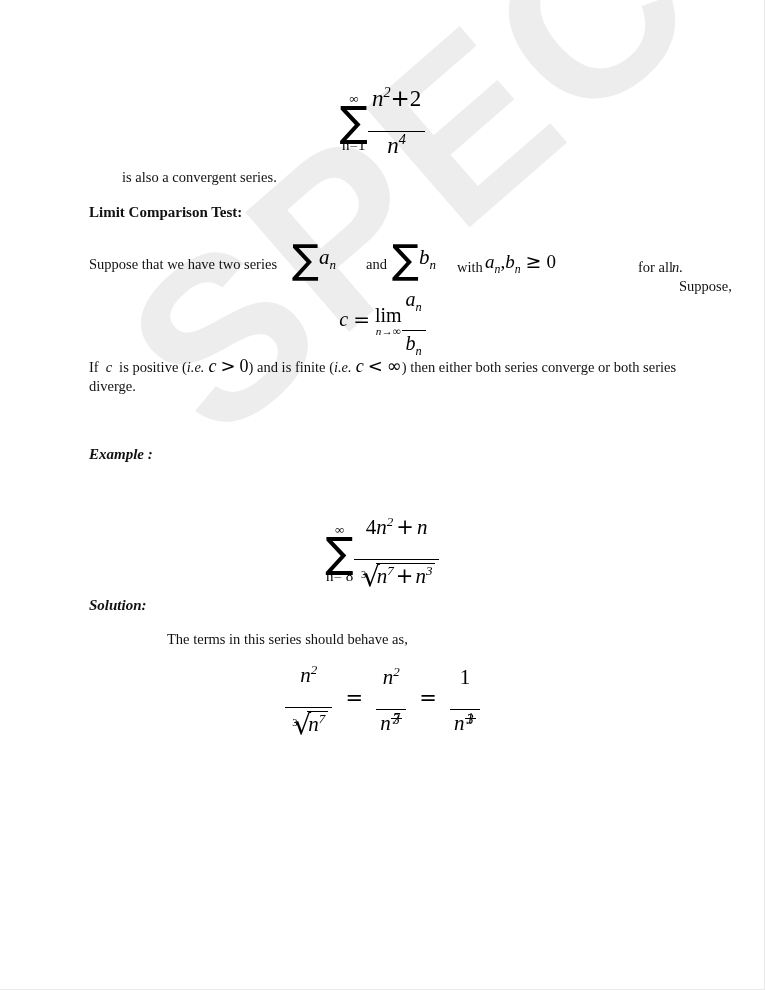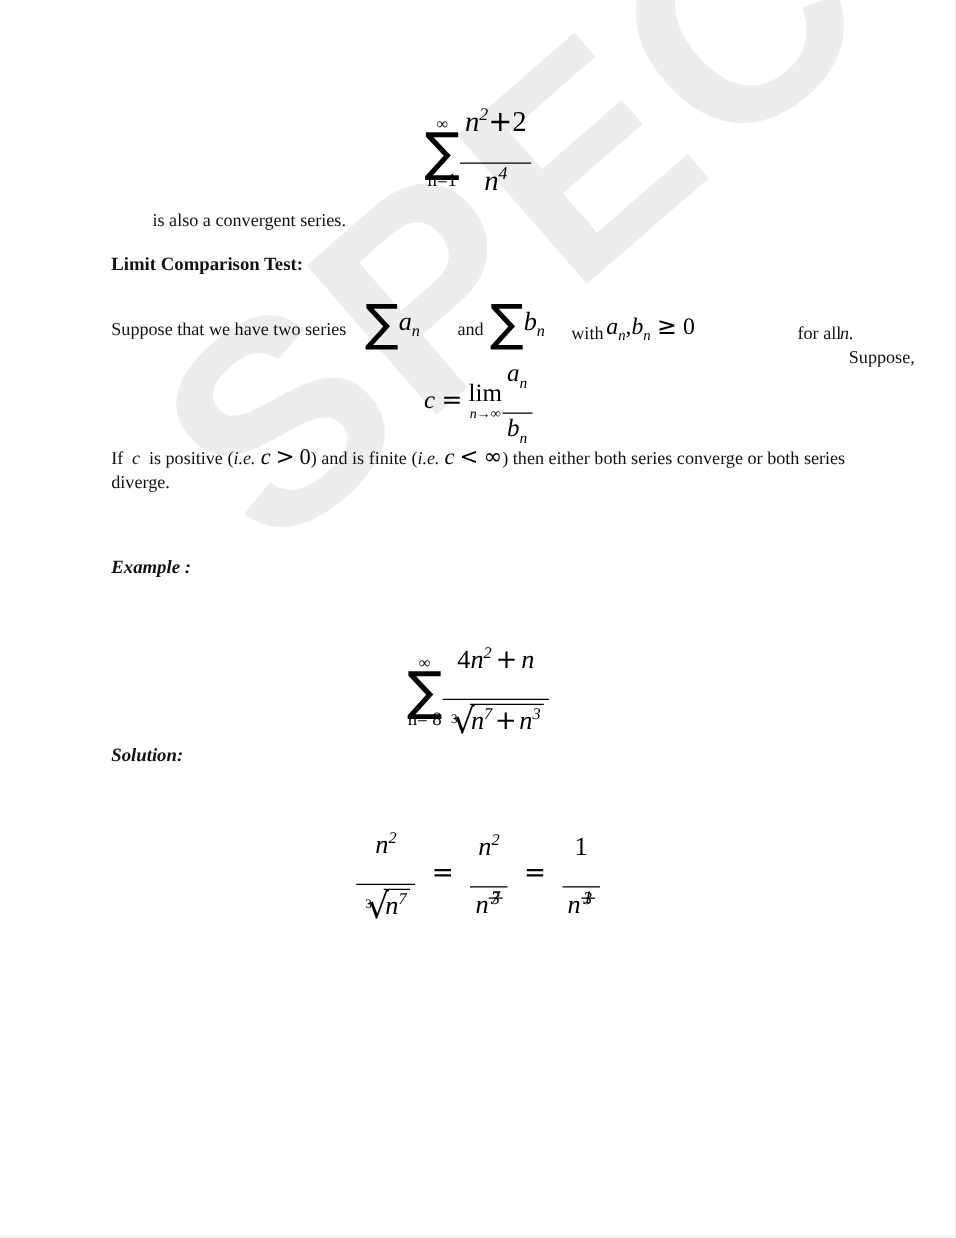--- a/index.html
+++ b/index.html
@@ -297,20 +297,21 @@
           <span class="lim-bot">n= 8</span>
         </span><span class="frac">
           <span class="num"><span class="mathupright">4</span><span>n</span><sup class="pw">2</sup><span class="plus" style="margin:0 3px;">+</span><span>n</span></span>
           <span class="den"><span class="radical"><span class="idx">3</span><span class="sign">√</span><span class="radicand"><span>n</span><sup class="pw">7</sup><span class="plus" style="margin:0 2px;">+</span><span>n</span><sup class="pw">3</sup></span></span></span>
         </span>
       </span>
     </div>
 
     <div class="block body-text bolditalic" style="left:89px; top:596px; font-size:15px;text-align:right;">Solution:</div>
 
+    <div class="block body-text" style="left:167px; top:630px;">The terms in this series should behave as,</div>
 
     <div class="eq-center" style="top:663px; left:0;">
       <span class="math" style="font-size:21px;">
 
         <span class="frac">
           <span class="num"><span>n</span><sup class="pw">2</sup></span>
           <span class="den"><span class="radical"><span class="idx">3</span><span class="sign">√</span><span class="radicand"><span>n</span><sup class="pw">7</sup></span></span></span>
         </span>
 
         <span class="eqs" style="margin:0 8px;">=</span>

